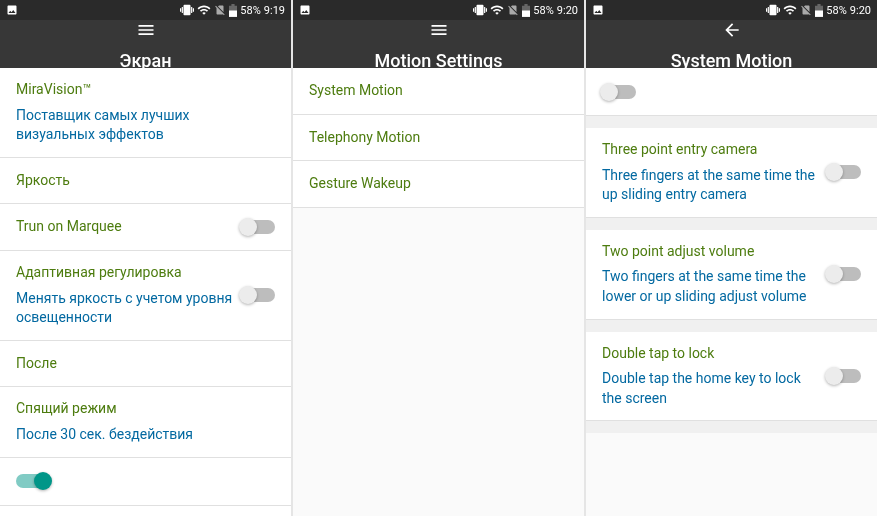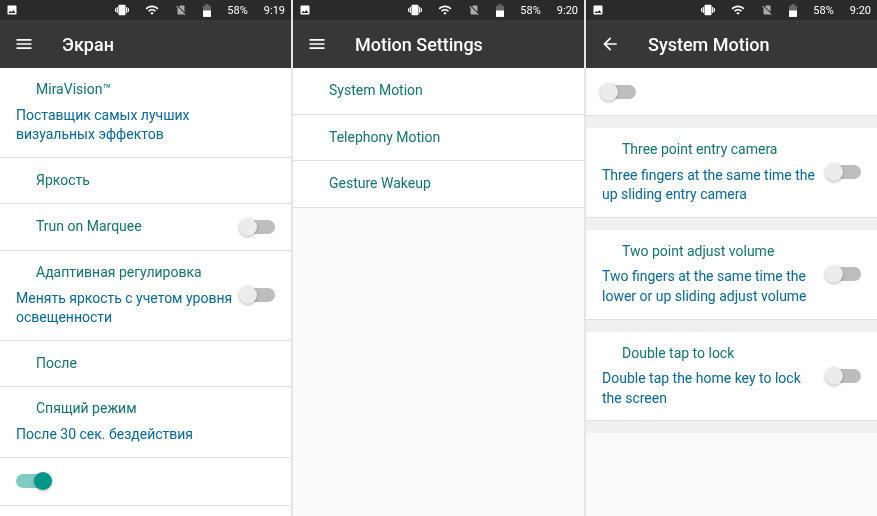--- a/index.html
+++ b/index.html
@@ -23,30 +23,31 @@
       height: 20px;
       background: #2a2a2a;
       color: #fff;
       display: flex;
       align-items: center;
       justify-content: space-between;
       padding: 0 6px;
       font-size: 11px;
     }
     .status-left { display: flex; align-items: center; gap: 4px; }
-    .status-right { display: flex; align-items: center; gap: 16px; }
+    .status-right { display: flex; align-items: center; gap: 3px; }
     .status-icon { display: inline-flex; align-items: center; }
     .app-bar {
       height: 48px;
       background: #373737;
       color: #fff;
       display: flex;
       align-items: center;
       padding: 0 14px;
-      gap: 28px;
+      gap: 10px;
+      flex-direction: column;
     }
     .app-bar-title {
       font-size: 18px;
       font-weight: 500;
     }
     .nav-icon {
       width: 20px;
       height: 20px;
       display: flex;
       align-items: center;
@@ -68,23 +69,22 @@
       cursor: pointer;
       min-height: 48px;
     }
     .list-item.simple {
       min-height: 44px;
       padding: 13px 16px;
     }
     .list-text { flex: 1; padding-right: 8px; }
     .item-title {
       font-size: 14px;
-      color: #0f766e;
+      color: #4d7c0f;
       line-height: 1.4;
-      margin-left: 20px;
     }
     .item-subtitle {
       font-size: 14px;
       color: #0369a1;
       line-height: 1.4;
       margin-top: 6px;
     }
     .switch {
       position: relative;
       width: 34px;

